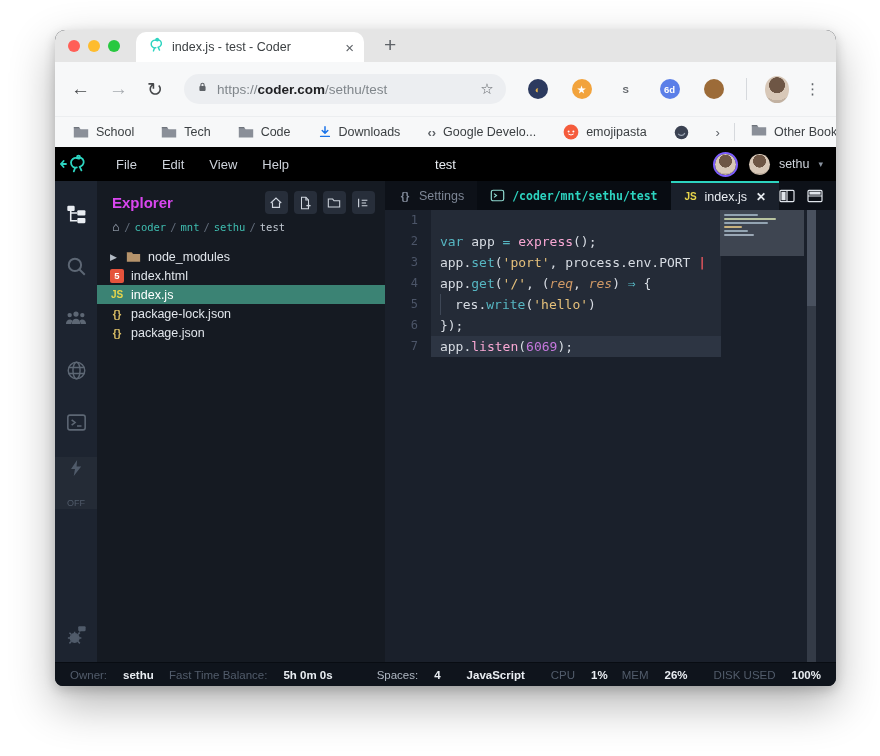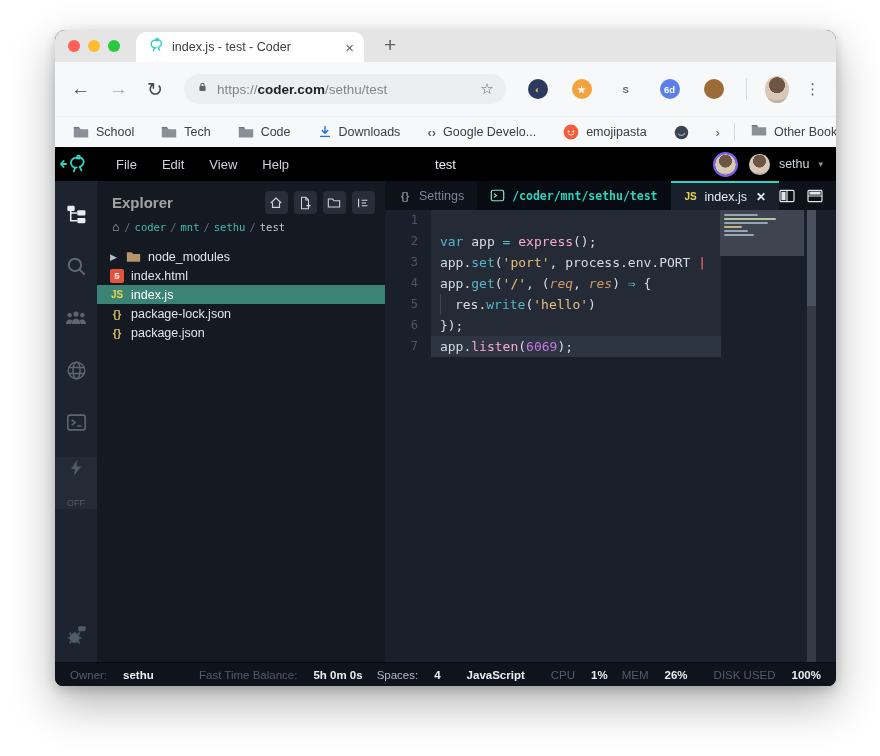--- a/index.html
+++ b/index.html
@@ -63,21 +63,21 @@
   .activity{width:42px;background:#1d2430;display:flex;flex-direction:column;align-items:center;}
   .act-ic{width:42px;height:38px;display:flex;align-items:center;justify-content:center;
     color:#5d6774;margin-top:14px;}
   .act-ic.active{color:#e9edf2;}
   .act-off{width:42px;height:52px;background:#242b36;display:flex;flex-direction:column;
     align-items:center;justify-content:center;color:#505b6a;font-size:9px;gap:18px;margin-top:16px;}
   .act-bug{margin-top:auto;margin-bottom:8px;color:#505b6a;}
 
   .explorer{width:299px;background:#151a22;display:flex;flex-direction:column;}
   .exp-head{display:flex;align-items:center;padding:10px 10px 3px 15px;}
-  .exp-title{font-size:15px;font-weight:700;color:#a3a3a3;flex:1;}
+  .exp-title{font-size:15px;font-weight:700;color:#d946ef;flex:1;}
   .exp-btn{width:23px;height:23px;background:#272e3a;border-radius:4px;color:#cfd5de;
     display:flex;align-items:center;justify-content:center;margin-left:6px;font-size:12px;}
   .crumb{display:flex;align-items:center;gap:4px;padding:3px 15px 0;
     font-family:"DejaVu Sans Mono",monospace;font-size:10.5px;color:#626c7a;}
   .crumb .home{font-size:12px;color:#8a93a0;margin-right:1px;}
   .crumb .seg{color:#3fbdb0;}
   .crumb .cur{color:#c3cad3;}
   .tree{margin-top:13px;}
   .trow{height:19px;display:flex;align-items:center;padding-left:13px;gap:7px;
     font-size:12.5px;color:#e0e5eb;}
@@ -499,21 +499,21 @@
 
   <div class="statusbar" id="statusbar">
       <span class="sb-item">
         <span class="sb-l">Owner:</span>
         <span class="sb-v">sethu</span>
       </span>
       <span class="sb-item" style="margin-left: auto;">
         <span class="sb-l">Fast Time Balance:</span>
         <span class="sb-v">5h 0m 0s</span>
       </span>
-      <span class="sb-item" style="margin-left: 14px;">
+      <span class="sb-item" style="margin-left: 44px;">
         <span class="sb-l bright">Spaces:</span>
         <span class="sb-v">4</span>
       </span>
       <span class="sb-item" style="margin-left: 26px;">
         <span class="sb-v">JavaScript</span>
       </span>
       <span class="sb-item" style="margin-left: 26px;">
         <span class="sb-l">CPU</span>
         <span class="sb-v">1%</span>
       </span>

